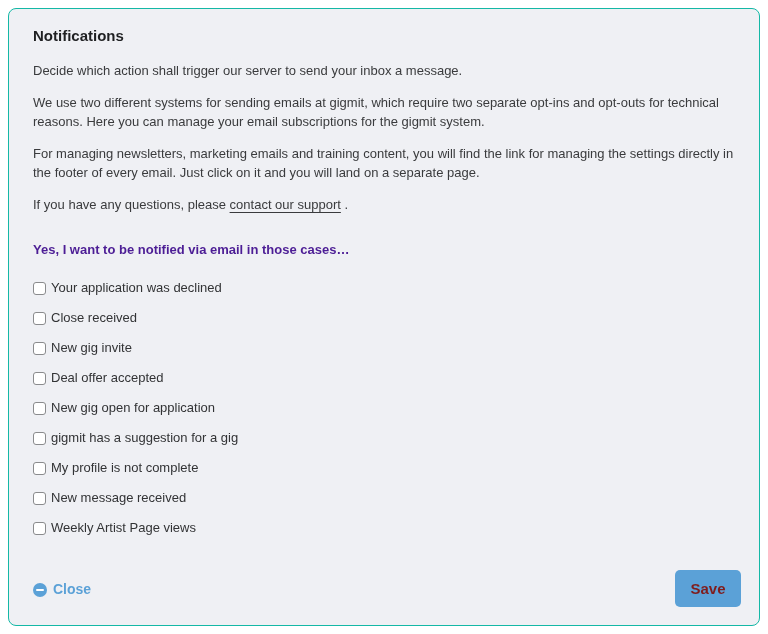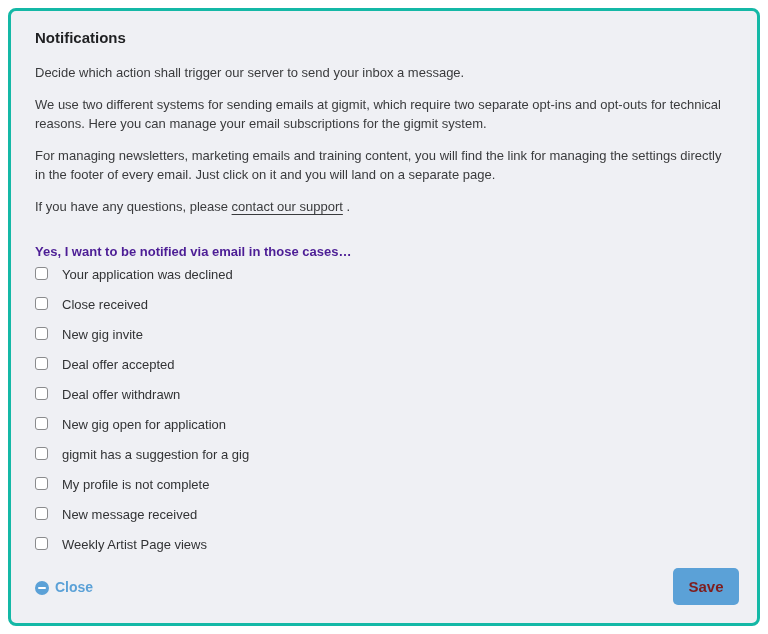--- a/index.html
+++ b/index.html
@@ -9,21 +9,21 @@
     width: 768px;
     height: 634px;
     background: #ffffff;
     font-family: "Liberation Sans", sans-serif;
   }
   .card {
     margin: 8px;
     width: 752px;
     height: 618px;
     background: #eff0f4;
-    border: 3px solid #14b8a6;
+    border: 1px solid #14b8a6;
     border-radius: 8px;
     padding: 18px 16px 16px 16px;
     overflow: hidden;
     display: flex;
     flex-direction: column;
   }
   .title {
     font-size: 15px;
     font-weight: bold;
     color: #1f2022;
@@ -50,23 +50,23 @@
     color: #4c1d95;
     margin: 16px 0 8px 8px;
   }
   ul.checkbox-list {
     list-style: none;
     margin: 0;
     padding: 0 0 0 2px;
   }
   ul.checkbox-list li {
     display: flex;
-    align-items: flex-start;
+    align-items: flex-end;
     height: 30px;
-    gap: 14px;
+    gap: 5px;
   }
   input[type="checkbox"] {
     appearance: none;
     -webkit-appearance: none;
     width: 13px;
     height: 13px;
     margin: 0 0 0 6px;
     border: 1.5px solid #8a8b8d;
     border-radius: 3px;
     background: #ffffff;
@@ -153,24 +153,20 @@
     <li>
       <input type="checkbox" style="">
       <span class="cb-label">New gig invite</span>
     </li>
     <li>
       <input type="checkbox" style="">
       <span class="cb-label">Deal offer accepted</span>
     </li>
     <li>
       <input type="checkbox" style="">
-      <span class="cb-label">Deal offer withdrawn</span>
-    </li>
-    <li>
-      <input type="checkbox" style="">
       <span class="cb-label">New gig open for application</span>
     </li>
     <li>
       <input type="checkbox" style="">
       <span class="cb-label">gigmit has a suggestion for a gig</span>
     </li>
     <li>
       <input type="checkbox" style="">
       <span class="cb-label">My profile is not complete</span>
     </li>

